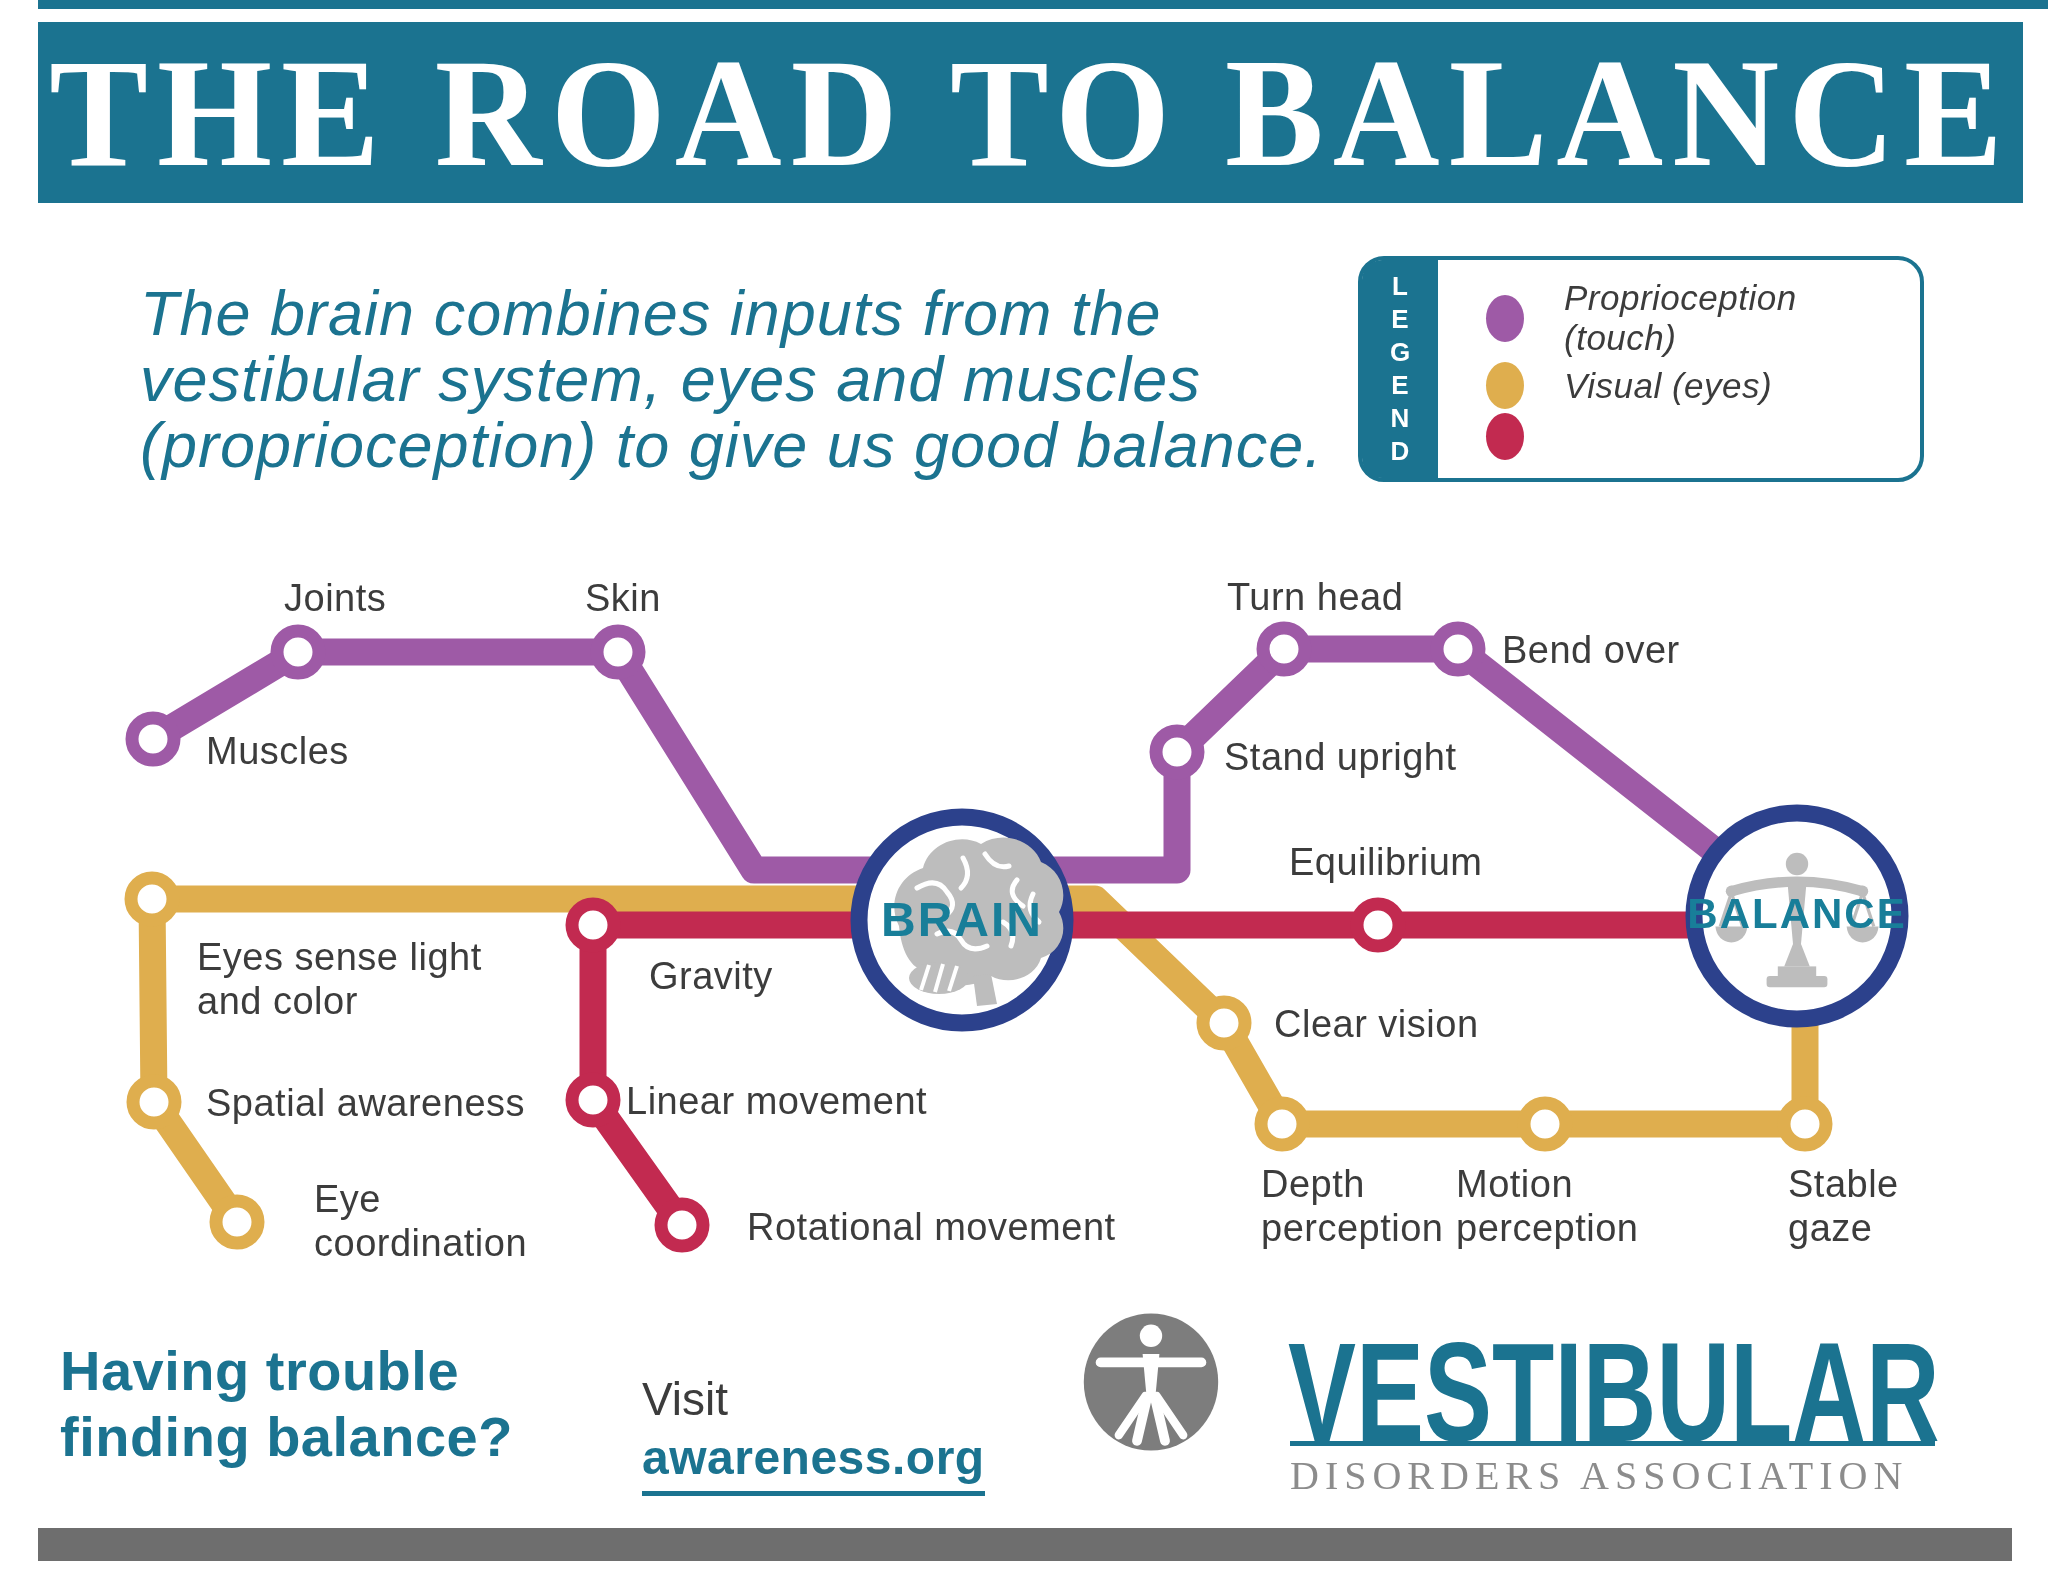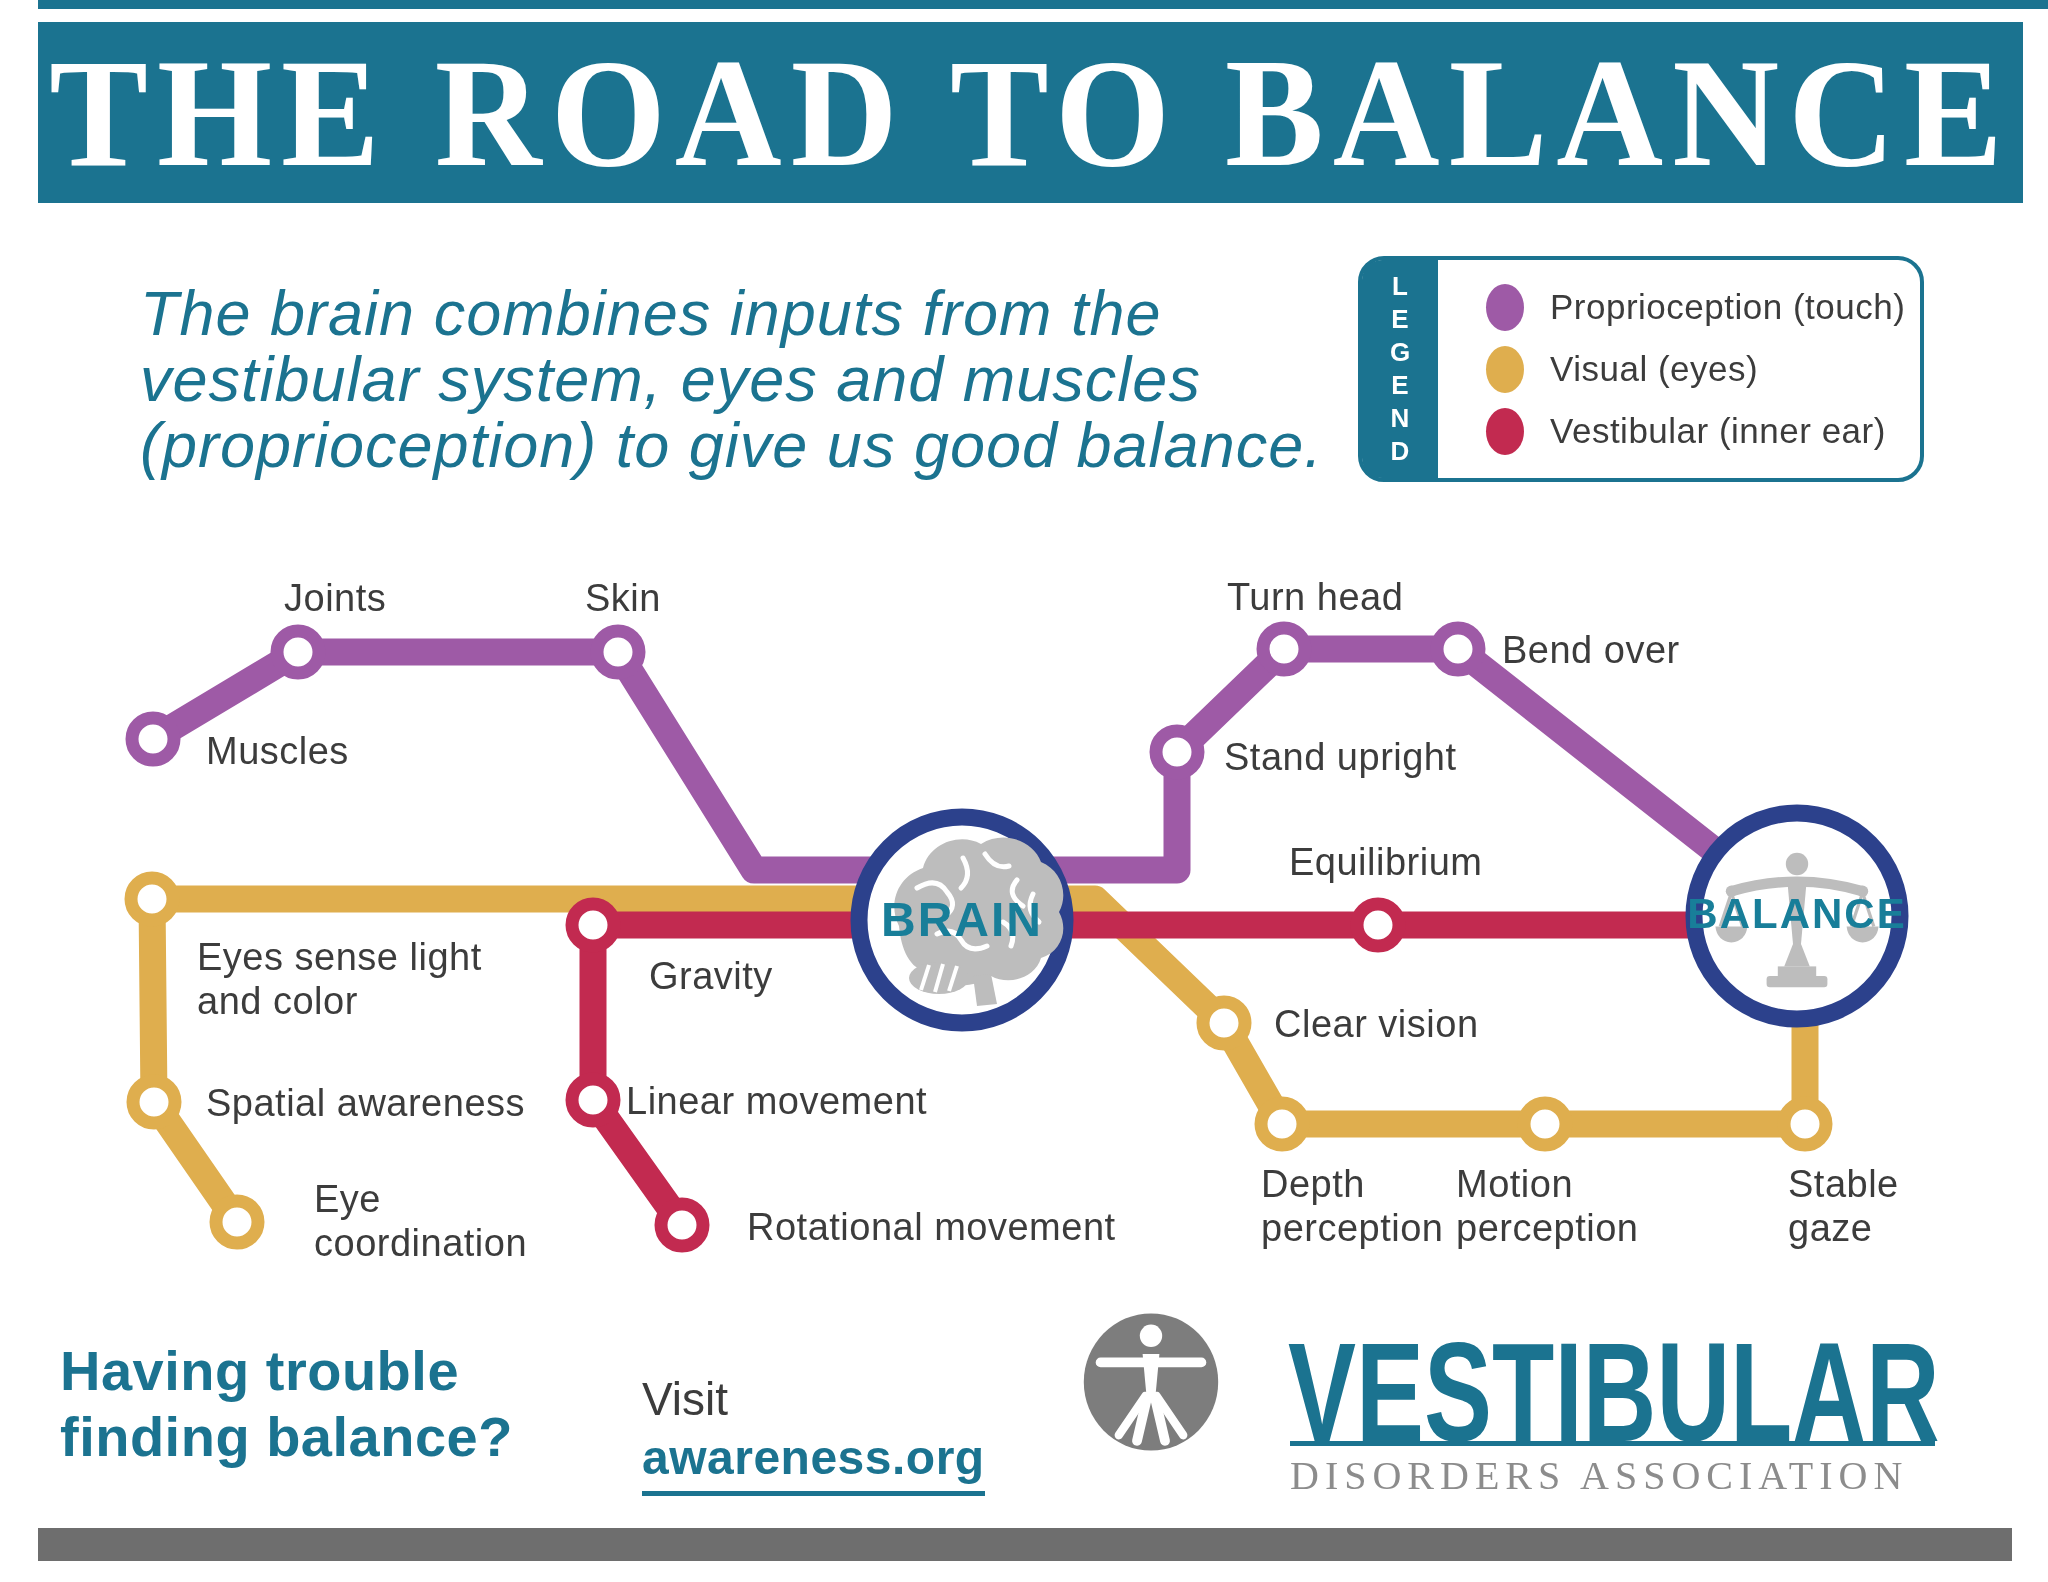--- a/index.html
+++ b/index.html
@@ -27,21 +27,21 @@
   .intro{position:absolute;left:140px;top:244px;color:var(--teal);font-size:63px;
          font-style:italic;line-height:66px;letter-spacing:1px;margin-top:36px;}
 
   .legend{position:absolute;left:1358px;top:256px;width:566px;height:226px;background:#fff;
           border:4px solid var(--teal);border-radius:26px;display:flex;box-sizing:border-box;}
   .legend-tab{width:76px;background:var(--teal);border-radius:20px 0 0 20px;display:flex;
               flex-direction:column;align-items:center;justify-content:center;}
   .legend-tab span{color:#fff;font-weight:bold;font-size:26px;line-height:33px;}
   .legend-items{flex:1;display:flex;flex-direction:column;justify-content:space-around;
                 padding:16px 10px 16px 48px;}
-  .legend-row{display:flex;align-items:center;gap:26px;}
+  .legend-row{display:flex;align-items:center;gap:40px;font-style:italic;}
   .legend-dot{width:38px;height:47px;border-radius:50%;flex:0 0 auto;}
   .legend-label{color:var(--label);font-size:35px;letter-spacing:0.5px;}
 
   svg.map{position:absolute;left:0;top:0;width:2048px;height:1582px;}
   .st-label{font-size:38px;fill:var(--label);letter-spacing:0.5px;}
   .hub-label{font-weight:bold;fill:var(--teal-text);text-anchor:middle;letter-spacing:2px;}
 
   .trouble{position:absolute;left:60px;top:1338px;width:530px;text-align:left;
            color:var(--teal);font-size:56px;font-weight:bold;line-height:66px;letter-spacing:0.5px;}
   .visit-label{position:absolute;left:642px;top:1372px;color:var(--label);font-size:46px;}
@@ -87,21 +87,20 @@
         <div class="legend-row">
           <span class="legend-dot" style="background: rgb(158, 90, 166);"></span>
           <span class="legend-label">Proprioception (touch)</span>
         </div>
         <div class="legend-row">
           <span class="legend-dot" style="background: rgb(223, 174, 78);"></span>
           <span class="legend-label">Visual (eyes)</span>
         </div>
         <div class="legend-row">
           <span class="legend-dot" style="background: rgb(194, 42, 80);"></span>
-          <span class="legend-label">Vestibular (inner ear)</span>
         </div>
       </div>
   </div>
 
   <svg class="map" viewBox="0 0 2048 1582">
     <g id="rail-layer">
         <polyline points="153,739 298,652 618,652 754,870 1177,870 1177,752 1284,649 1458,649 1757,884" fill="none" stroke="#9E5AA6" stroke-width="27" stroke-linejoin="round" stroke-linecap="round"></polyline>
         <polyline points="237,1222 154,1102 152,899 1095,899 1224,1023 1282,1124 1805,1124 1805,1008" fill="none" stroke="#DFAE4E" stroke-width="27" stroke-linejoin="round" stroke-linecap="round"></polyline>
         <polyline points="682,1225 593,1100 593,925 1797,925" fill="none" stroke="#C22A50" stroke-width="27" stroke-linejoin="round" stroke-linecap="round"></polyline>
       </g>

